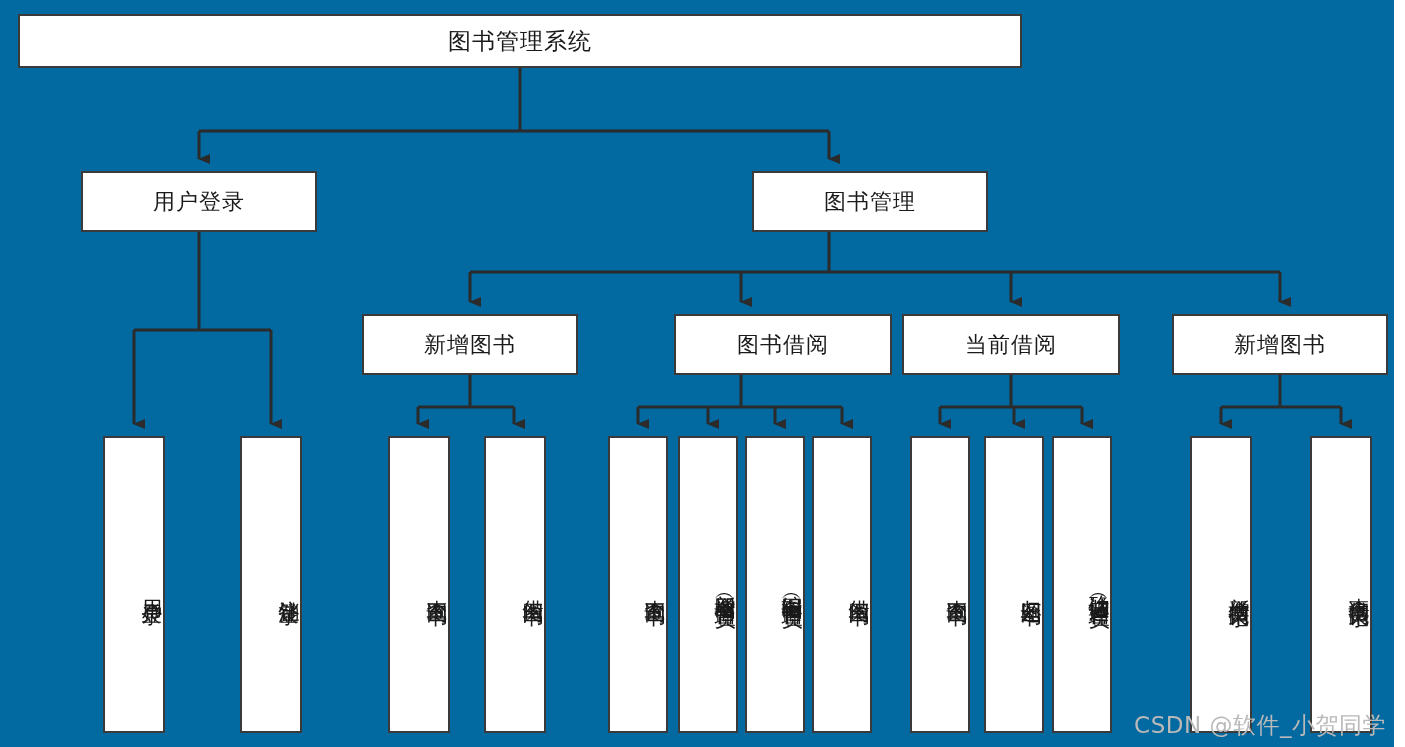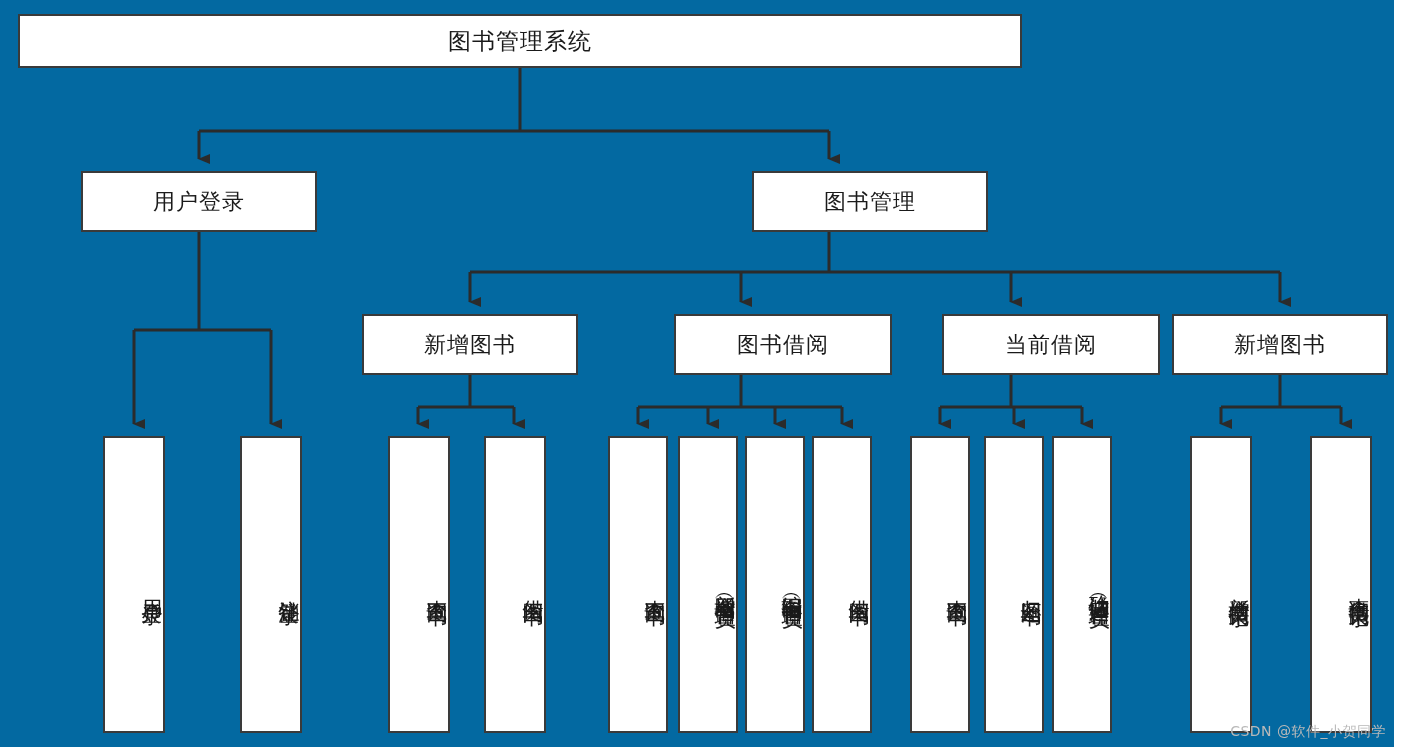--- a/index.html
+++ b/index.html
@@ -55,21 +55,21 @@
     font-size: 23px;
   }
   .node-label {
     display: block;
     white-space: pre;
   }
   .watermark {
     position: absolute;
     right: 8px;
     bottom: 6px;
-    font-size: 14px;
+    font-size: 23px;
     color: #b9b9b9;
     letter-spacing: 0.5px;
     white-space: nowrap;
     font-family: "DejaVu Sans", "Liberation Sans", sans-serif;
   }
 </style>
 </head>
 <body>
 
 <div id="canvas">
@@ -127,21 +127,21 @@
       </div>
       <div class="node horiz" style="left: 711px; top: 171px; width: 236px; height: 61px; margin-left: 41px;">
         <span class="node-label">图书管理</span>
       </div>
       <div class="node horiz" style="left: 362px; top: 314px; width: 216px; height: 61px;">
         <span class="node-label">新增图书</span>
       </div>
       <div class="node horiz" style="left: 632px; top: 314px; width: 218px; height: 61px; margin-left: 42px;">
         <span class="node-label">图书借阅</span>
       </div>
-      <div class="node horiz" style="left: 902px; top: 314px; width: 218px; height: 61px; margin-left: 40px;">
+      <div class="node horiz" style="left: 902px; top: 314px; width: 218px; height: 61px;">
         <span class="node-label">当前借阅</span>
       </div>
       <div class="node horiz" style="left: 1172px; top: 314px; width: 216px; height: 61px;">
         <span class="node-label">新增图书</span>
       </div>
       <div class="node vert" style="left: 103px; top: 436px; width: 62px; height: 297px;">
         <span class="node-label">用户登录</span>
       </div>
       <div class="node vert" style="left: 240px; top: 436px; width: 62px; height: 297px;">
         <span class="node-label">注销登录</span>

